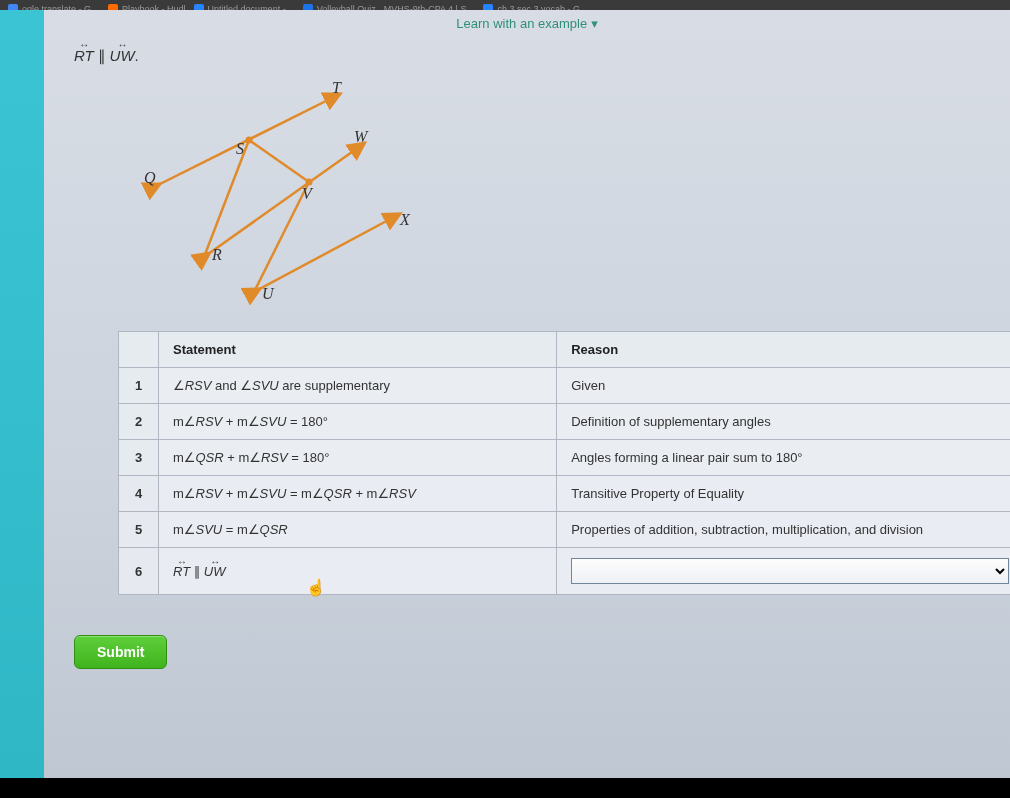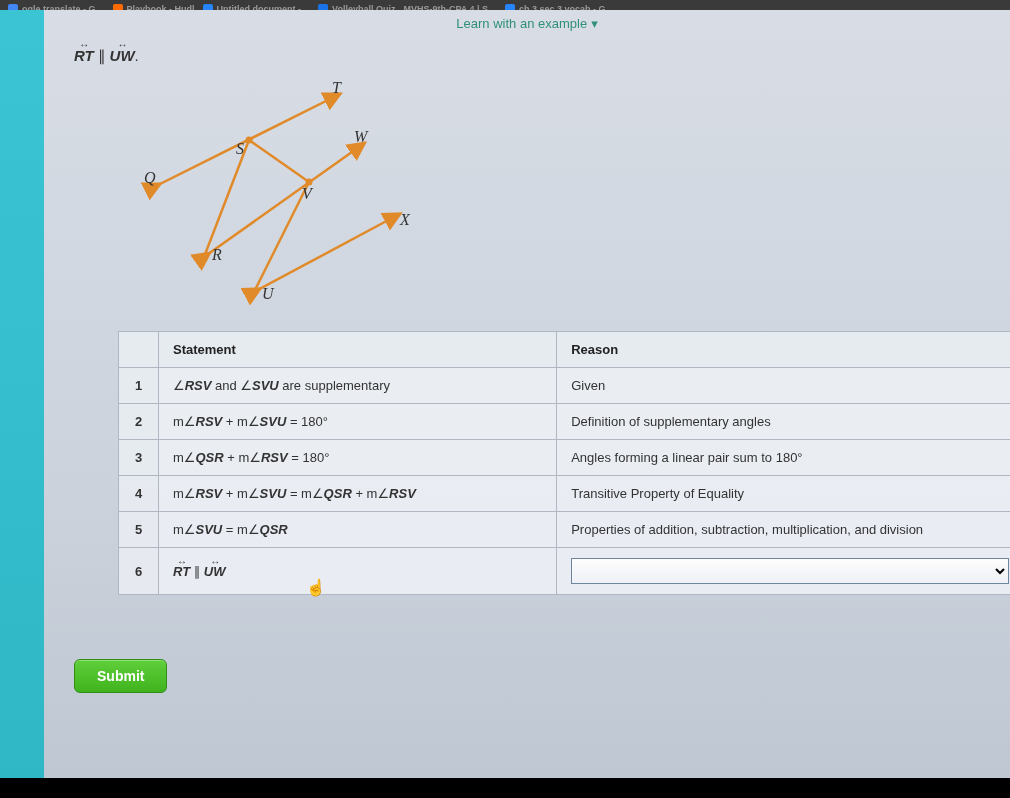--- a/index.html
+++ b/index.html
@@ -16,21 +16,20 @@
     height: 18px;
     background: #3a3a3a;
     display: flex;
     align-items: center;
     padding: 0 8px;
     gap: 8px;
     color: #999;
     font-size: 9px;
     overflow: hidden;
     white-space: nowrap;
-    font-weight: bold;
   }
   .tab-item { display: inline-flex; align-items: center; gap: 4px; }
   .tab-icon { width: 10px; height: 10px; border-radius: 2px; }
   .viewport {
     position: absolute;
     top: 10px; left: 0; right: 0; bottom: 20px;
     background: linear-gradient(180deg, #d8dde5 0%, #ccd3dd 60%, #bfc7d2 100%);
     display: flex;
   }
   .left-rail {
@@ -83,38 +82,38 @@
     color: #222;
   }
   table.proof td.num {
     width: 40px;
     text-align: center;
     font-weight: bold;
     background: rgba(230,234,240,0.9);
   }
   table.proof td.stmt { width: 44%; }
   .angle { font-style: normal; }
-  .mital { font-style: italic; font-weight: bold; }
+  .mital { font-style: italic; }
   .reason-select {
     width: 100%;
     height: 26px;
     border: 1px solid #6e859e;
     background: linear-gradient(#fdfdfd,#eef1f6);
     font-size: 12px;
   }
   .cursor-hand {
     position: absolute;
     left: 262px;
     top: 568px;
     font-size: 16px;
     color: #222;
     pointer-events: none;
   }
   .submit-btn {
-    margin-top: 64px;
+    margin-top: 40px;
     display: inline-block;
     background: linear-gradient(#5fcf3a,#3fb31d);
     color: #fff;
     border: 1px solid #2e8f14;
     border-radius: 6px;
     padding: 8px 22px;
     font-size: 14px;
     font-weight: bold;
     box-shadow: 0 1px 0 rgba(255,255,255,.3) inset;
     cursor: pointer;

